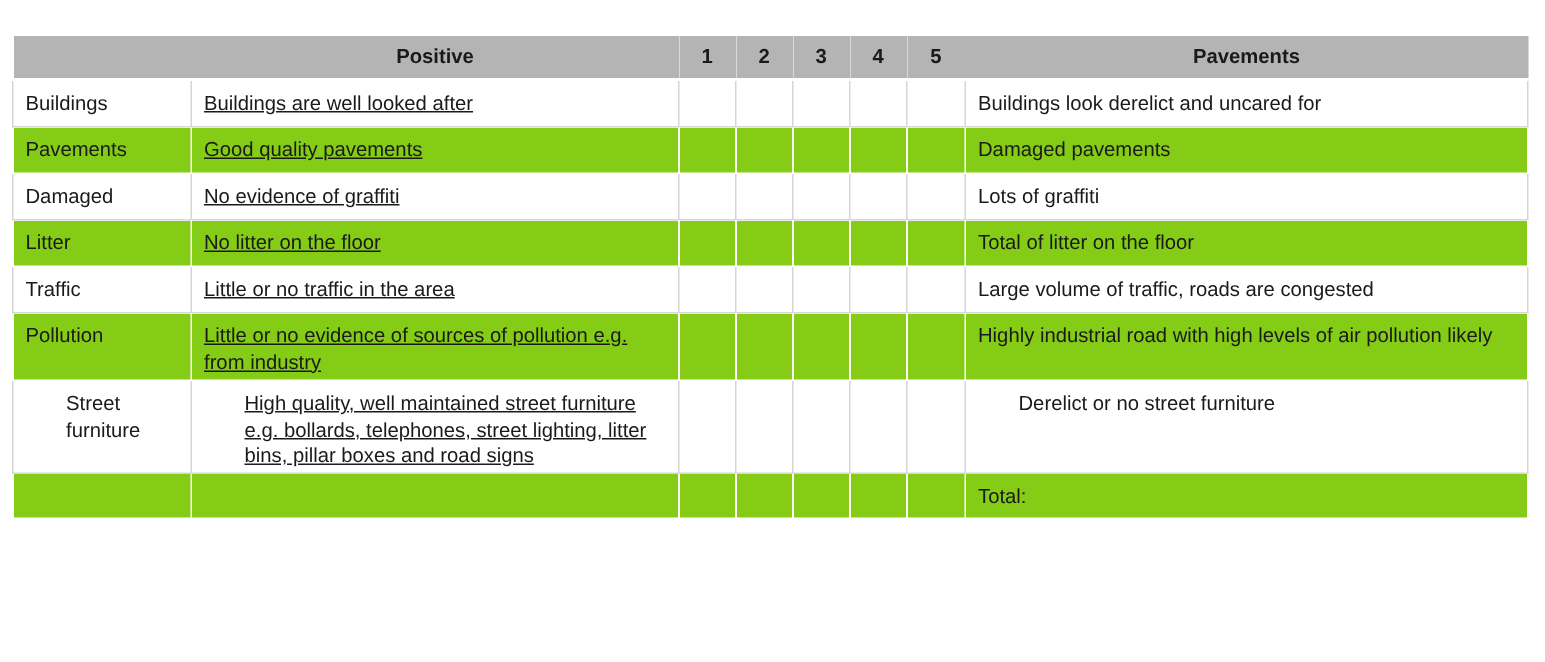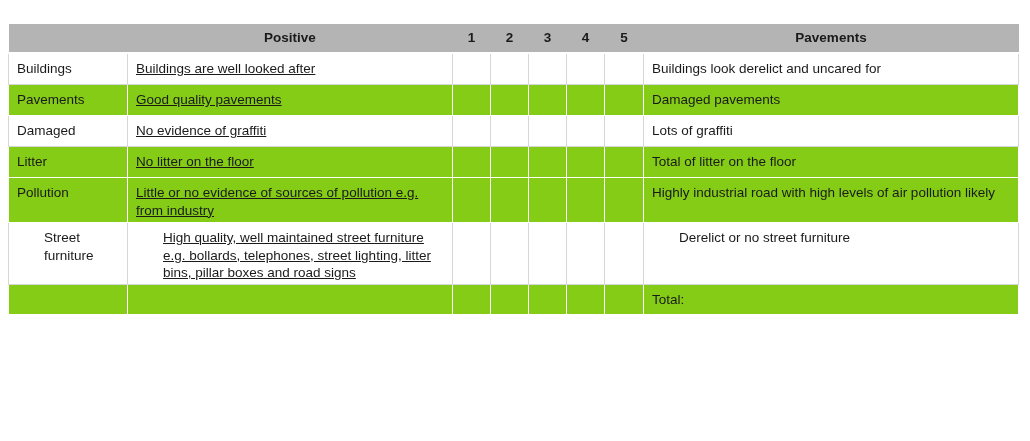--- a/index.html
+++ b/index.html
@@ -129,20 +129,30 @@
       <tr class="g h1">
         <th class="lab">Litter</th>
         <td class="pos">No litter on the floor</td>
         <td class="sc"></td>
         <td class="sc"></td>
         <td class="sc"></td>
         <td class="sc"></td>
         <td class="sc"></td>
         <td class="neg">Total of litter on the floor</td>
       </tr>
+      <tr class="w h1">
+        <th class="lab">Traffic</th>
+        <td class="pos">Little or no traffic in the area</td>
+        <td class="sc"></td>
+        <td class="sc"></td>
+        <td class="sc"></td>
+        <td class="sc"></td>
+        <td class="sc"></td>
+        <td class="neg">Large volume of traffic, roads are congested</td>
+      </tr>
       <tr class="g h2">
         <th class="lab">Pollution</th>
         <td class="pos">Little or no evidence of sources of pollution e.g. from industry</td>
         <td class="sc"></td>
         <td class="sc"></td>
         <td class="sc"></td>
         <td class="sc"></td>
         <td class="sc"></td>
         <td class="neg">Highly industrial road with high levels of air pollution likely</td>
       </tr>

